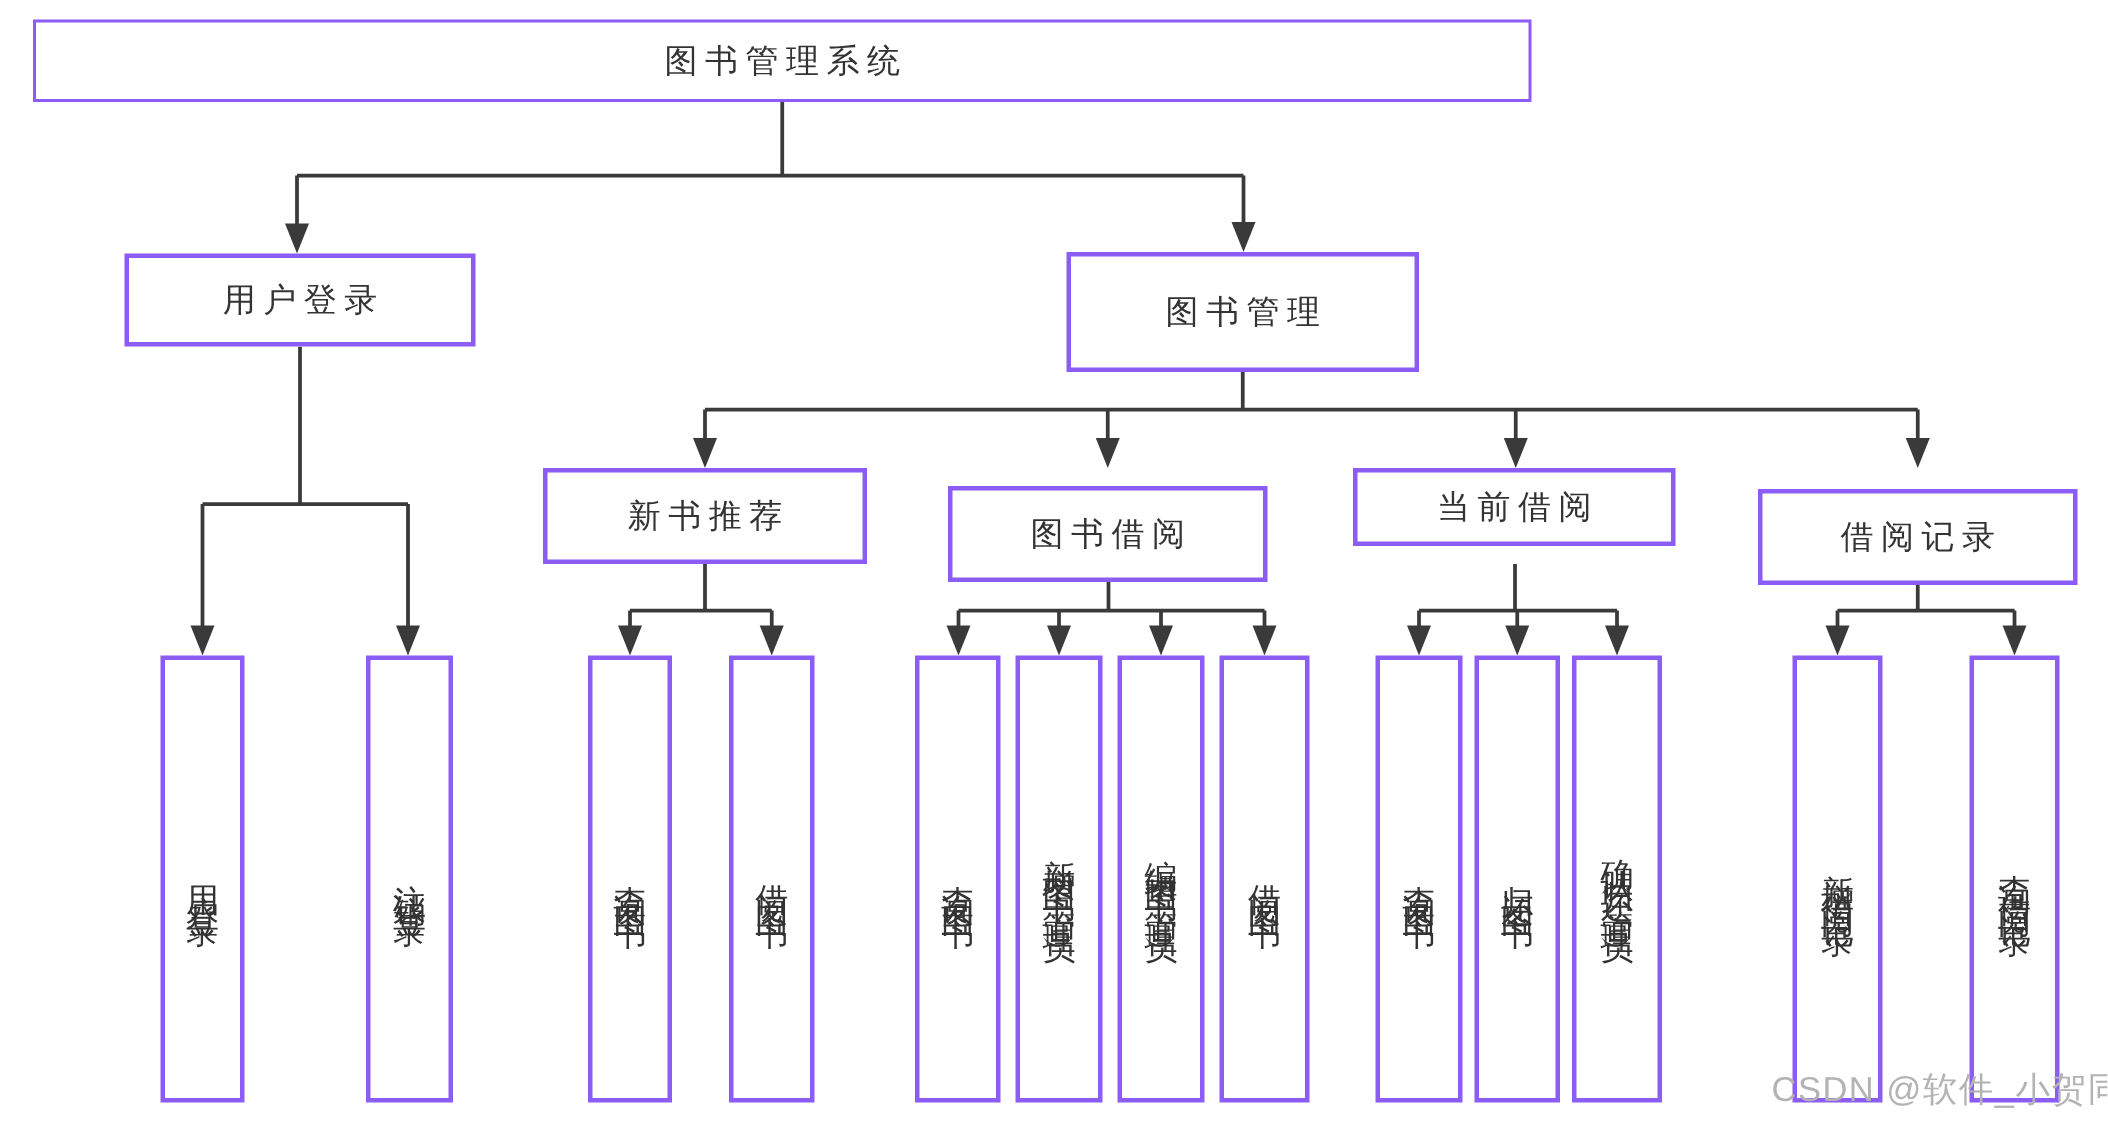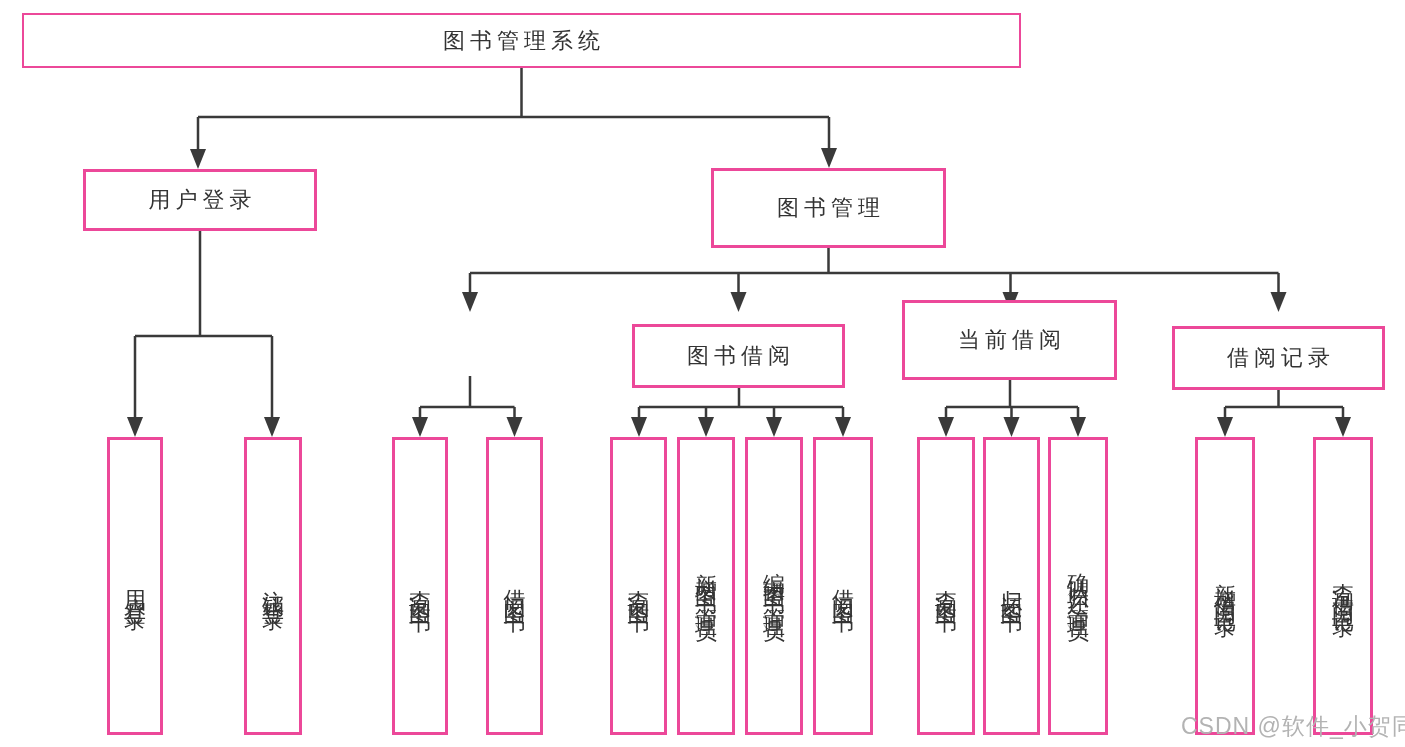--- a/index.html
+++ b/index.html
@@ -10,21 +10,21 @@
     font-family:"Liberation Sans",sans-serif;
     overflow:hidden;
   }
   .wires{position:absolute;left:0;top:0;width:1405px;height:747px;}
   .wires path{stroke:#3a3a3a;stroke-width:2.5;fill:none;}
   .wires polygon{fill:#3a3a3a;stroke:none;}
   .box{
     position:absolute;
     box-sizing:border-box;
     background:#ffffff;
-    border:3px solid #ec4899;
+    border:3px solid #8b5cf6;
     color:#333333;
     display:flex;
     align-items:center;
     justify-content:center;
     font-size:22px;
     letter-spacing:5px;
     text-indent:5px;
     white-space:nowrap;
   }
   .box.root{border-width:2.5px;}
@@ -90,22 +90,23 @@
       <use href="#ah" transform="translate(1225,437)"></use>
       <use href="#ah" transform="translate(1343,437)"></use>
     </g>
   </svg>
 
   <div class="box root" style="left:22px;top:13px;width:999px;height:55px">图书管理系统</div>
 
   <div class="box" style="left:83px;top:169px;width:234px;height:62px">用户登录</div>
   <div class="box" style="left:711px;top:168px;width:235px;height:80px">图书管理</div>
 
+  <div class="box" style="left:362px;top:312px;width:216px;height:64px">新书推荐</div>
   <div class="box" style="left:632px;top:324px;width:213px;height:64px">图书借阅</div>
-  <div class="box" style="left:902px;top:300px;width:215px;height:80px">当前借阅</div>
+  <div class="box" style="left:902px;top:312px;width:215px;height:52px">当前借阅</div>
   <div class="box" style="left:1172px;top:326px;width:213px;height:64px">借阅记录</div>
 
   <div class="box v" style="left:107px;top:437px;width:56px;height:298px">用户登录</div>
   <div class="box v" style="left:244px;top:437px;width:58px;height:298px">注销登录</div>
 
   <div class="box v" style="left:392px;top:437px;width:56px;height:298px">查询图书</div>
   <div class="box v" style="left:486px;top:437px;width:57px;height:298px">借阅图书</div>
 
   <div class="box v" style="left:610px;top:437px;width:57px;height:298px">查询图书</div>
   <div class="box v" style="left:677px;top:437px;width:58px;height:298px">新增图书（管理员）</div>

